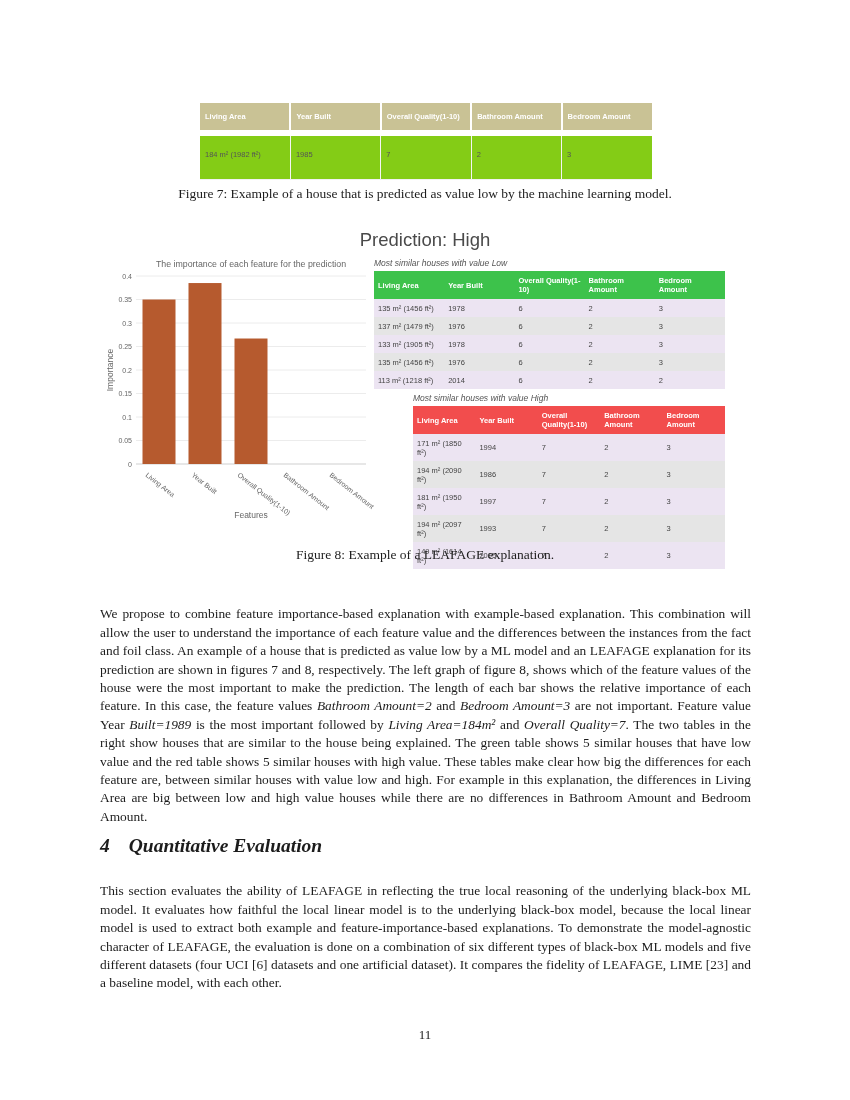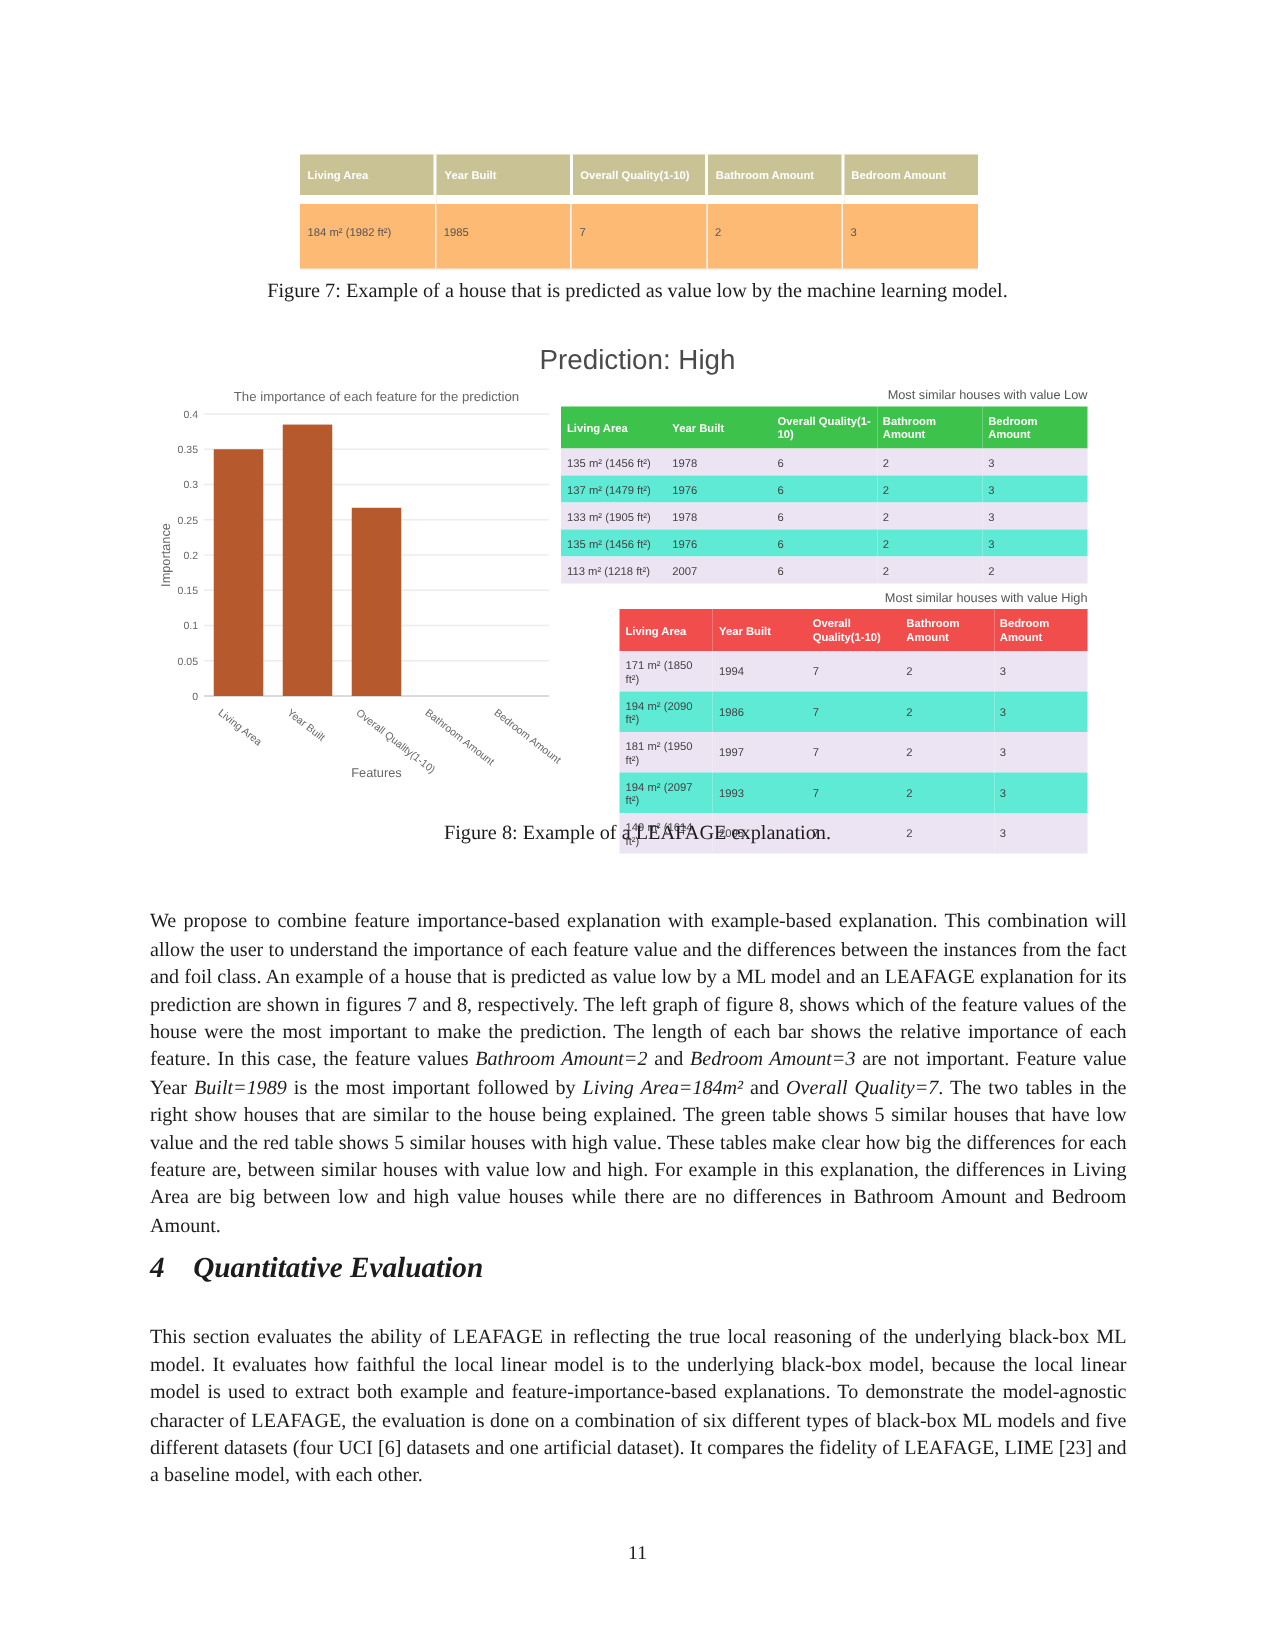--- a/index.html
+++ b/index.html
@@ -6,43 +6,43 @@
   .page{position:relative;width:850px;height:1100px;background:#ffffff;overflow:hidden;
         font-family:"Liberation Serif",serif;color:#1c1c1c;}
 
   
   .fig7-table{position:absolute;left:200px;top:103px;width:452px;
               font-family:"Liberation Sans",sans-serif;}
   .fig7-table table{width:100%;border-collapse:collapse;table-layout:fixed;}
   .fig7-table th{background:var(--fig7-header-bg,#c9c295);color:#fff;font-size:7.5px;
                  font-weight:700;text-align:left;padding:9px 5px;border-left:2px solid #fff;}
   .fig7-table th:first-child{border-left:none;}
-  .fig7-table td{font-size:7.5px;color:#555;padding:14px 5px 20px;background:#fdba74;
+  .fig7-table td{font-size:7.5px;color:#555;padding:14px 5px 20px;background:#84cc16;
                  border-top:6px solid #fff;border-left:1px solid #f4f4f4;
                  border-bottom:1px solid #f1f1f1;}
   .fig7-table td:first-child{border-left:none;}
 
   
   .caption{position:absolute;left:0;width:100%;text-align:center;font-size:13.5px;color:#1c1c1c;}
   .prediction-title{position:absolute;top:229px;left:0;width:100%;text-align:center;
                     font-family:"Liberation Sans",sans-serif;font-size:18.5px;color:#4a4a4a;}
 
   
   .chart{position:absolute;left:104px;top:256px;width:272px;height:268px;}
   .chart .tick{font-family:"Liberation Sans",sans-serif;font-size:7px;fill:#666;}
   .chart .ctitle{font-family:"Liberation Sans",sans-serif;font-size:8.8px;fill:#666;}
   .chart .alabel{font-family:"Liberation Sans",sans-serif;font-size:8.5px;fill:#666;}
 
   
   .right-tables{position:absolute;left:374px;top:258px;width:351px;
                 font-family:"Liberation Sans",sans-serif;}
-  .tbl-title{text-align:right;font-size:8.5px;color:#555;margin:0 0 3px;}
+  .tbl-title{text-align:left;font-size:8.5px;color:#555;margin:0 0 3px;font-style:italic;}
   .sim-table table{width:100%;border-collapse:collapse;table-layout:fixed;}
   .sim-table th{font-size:7.5px;font-weight:700;color:#fff;text-align:left;padding:5px 4px;}
-  .sim-table td{font-size:7.5px;color:#444;padding:4.5px 4px;background:#5eead4;}
+  .sim-table td{font-size:7.5px;color:#444;padding:4.5px 4px;background:#e5e5e5;}
   .sim-table tbody tr:nth-child(odd) td{background:var(--row-alt-bg,#ece4f2);}
   .low-table th{background:var(--low-header-bg,#3dc24b);}
   .high-table th{background:var(--high-header-bg,#f24d4d);}
   .high-wrap{margin-top:4px;margin-left:39px;}
 
   
   .para{position:absolute;left:100px;width:651px;text-align:justify;
         font-size:13.4px;line-height:18.4px;color:#1c1c1c;}
   .para em{font-style:italic;}
   .section-heading{position:absolute;left:100px;top:835px;font-size:19.5px;font-weight:700;font-style:italic;}
@@ -151,21 +151,21 @@
               </tr>
               <tr>
                 <td>135 m² (1456 ft²)</td>
                 <td>1976</td>
                 <td>6</td>
                 <td>2</td>
                 <td>3</td>
               </tr>
               <tr>
                 <td>113 m² (1218 ft²)</td>
-                <td>2007</td>
+                <td>2014</td>
                 <td>6</td>
                 <td>2</td>
                 <td>2</td>
               </tr>
             </tbody>
           </table>
         </div>
     </div>
     <div class="high-wrap">
       <div class="tbl-title">Most similar houses with value High</div>

